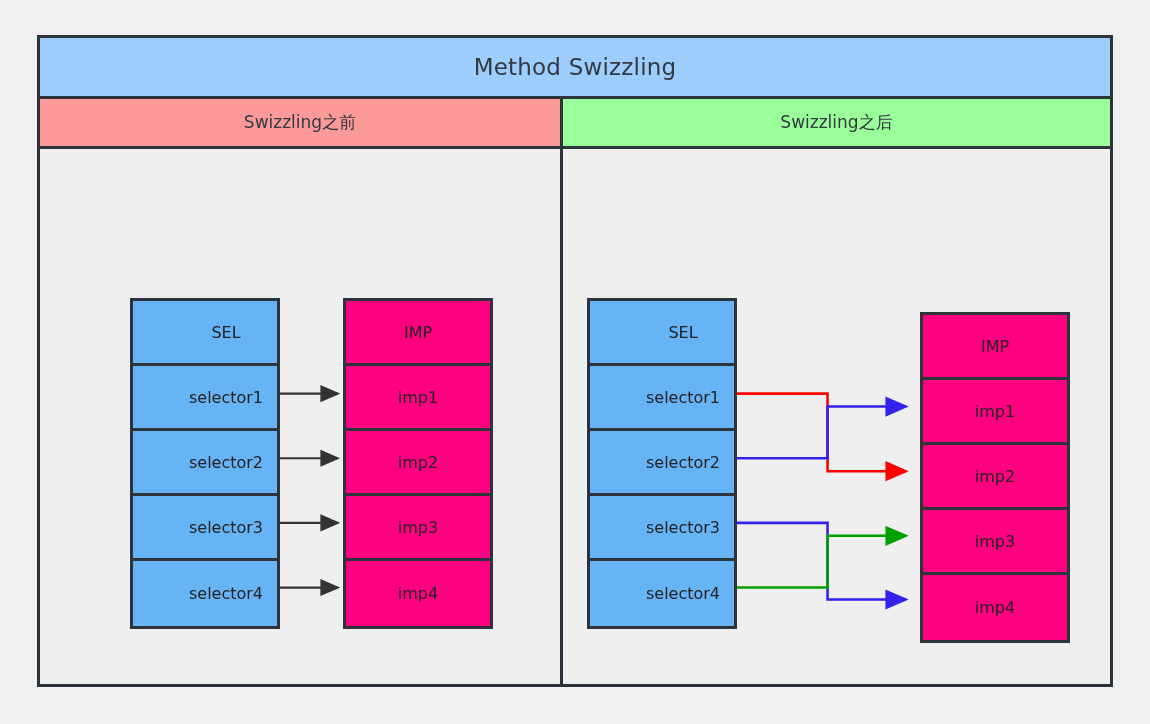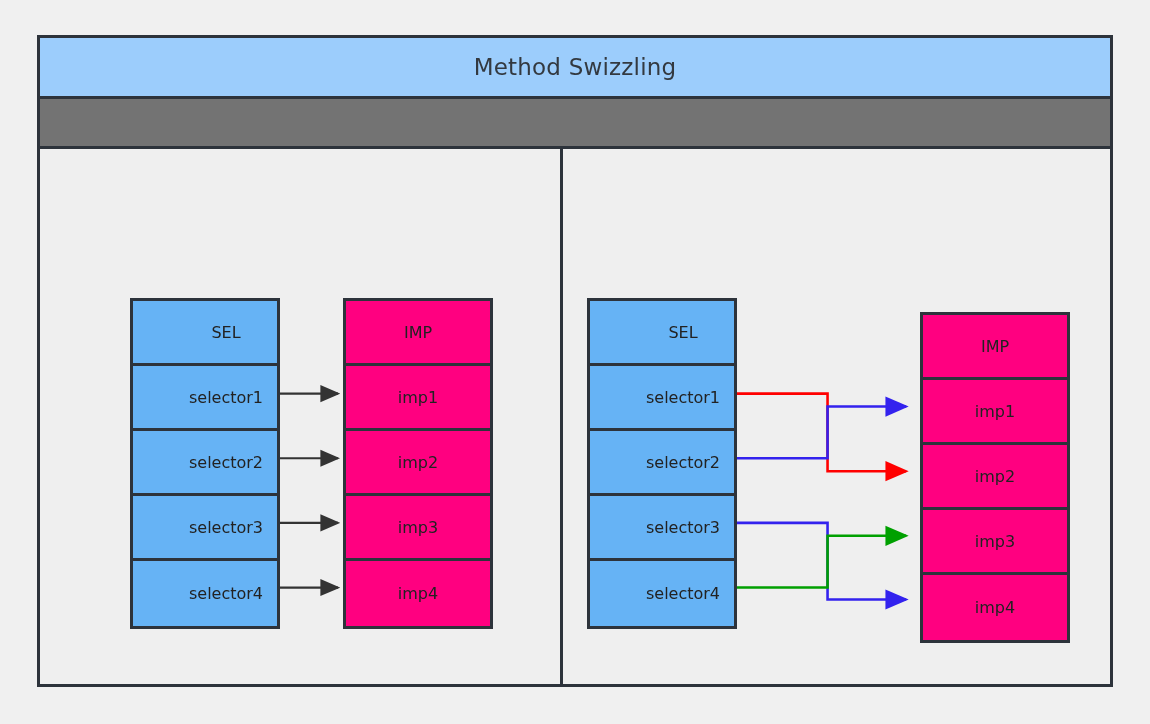--- a/index.html
+++ b/index.html
@@ -149,20 +149,22 @@
 </style>
 </head>
 <body>
 
 <div class="canvas">
   <div class="frame">
 
     <div class="title-bar">Method Swizzling</div>
 
     <div class="subheader-row">
+      <div class="subheader subheader-before">Swizzling之前</div>
+      <div class="subheader subheader-after">Swizzling之后</div>
     </div>
 
     <div class="panels">
 
       <div class="panel-left">
 
         <svg class="wires" viewBox="0 0 520 538" preserveAspectRatio="none">
           <defs>
             <marker id="ah-black" markerWidth="9" markerHeight="9" refX="8" refY="4.5" orient="auto" markerUnits="strokeWidth">
               <path d="M0,0.6 L9,4.5 L0,8.4 z" fill="#333333"></path>

